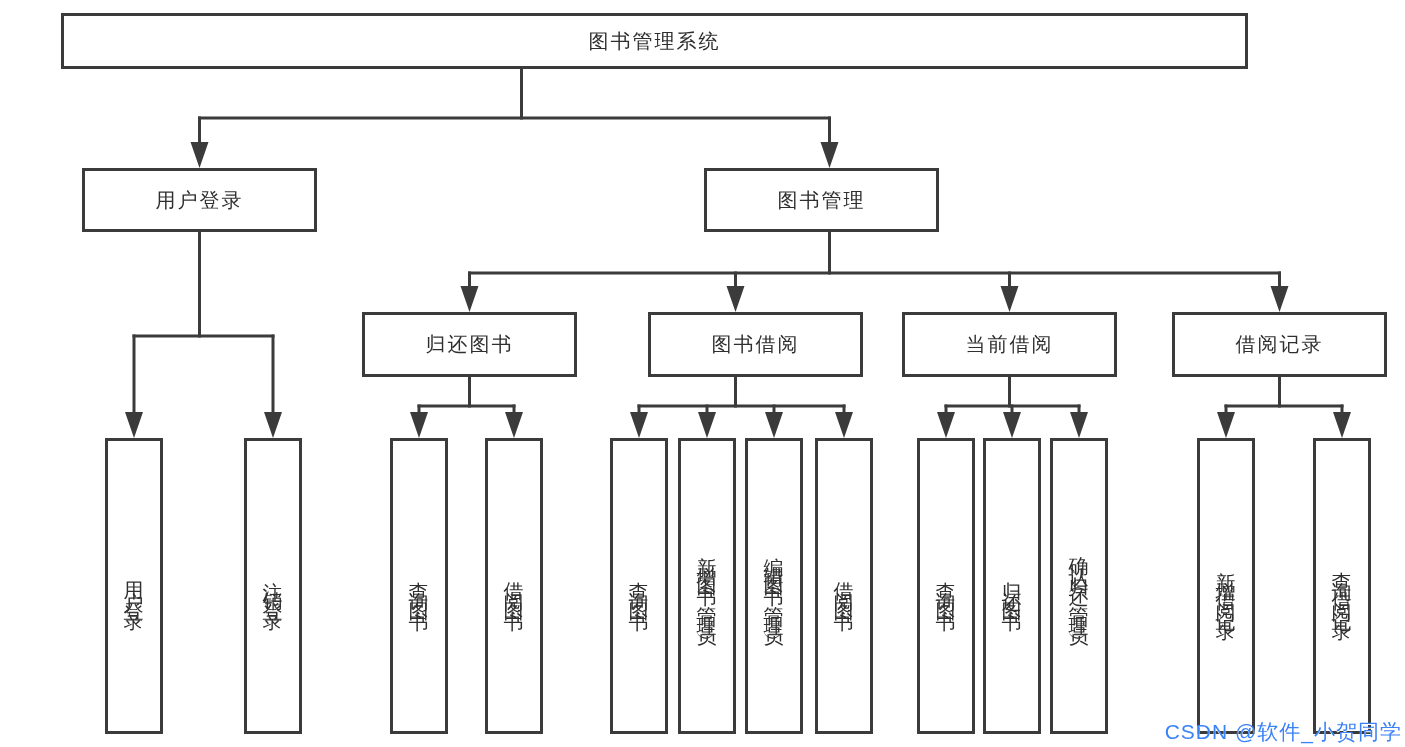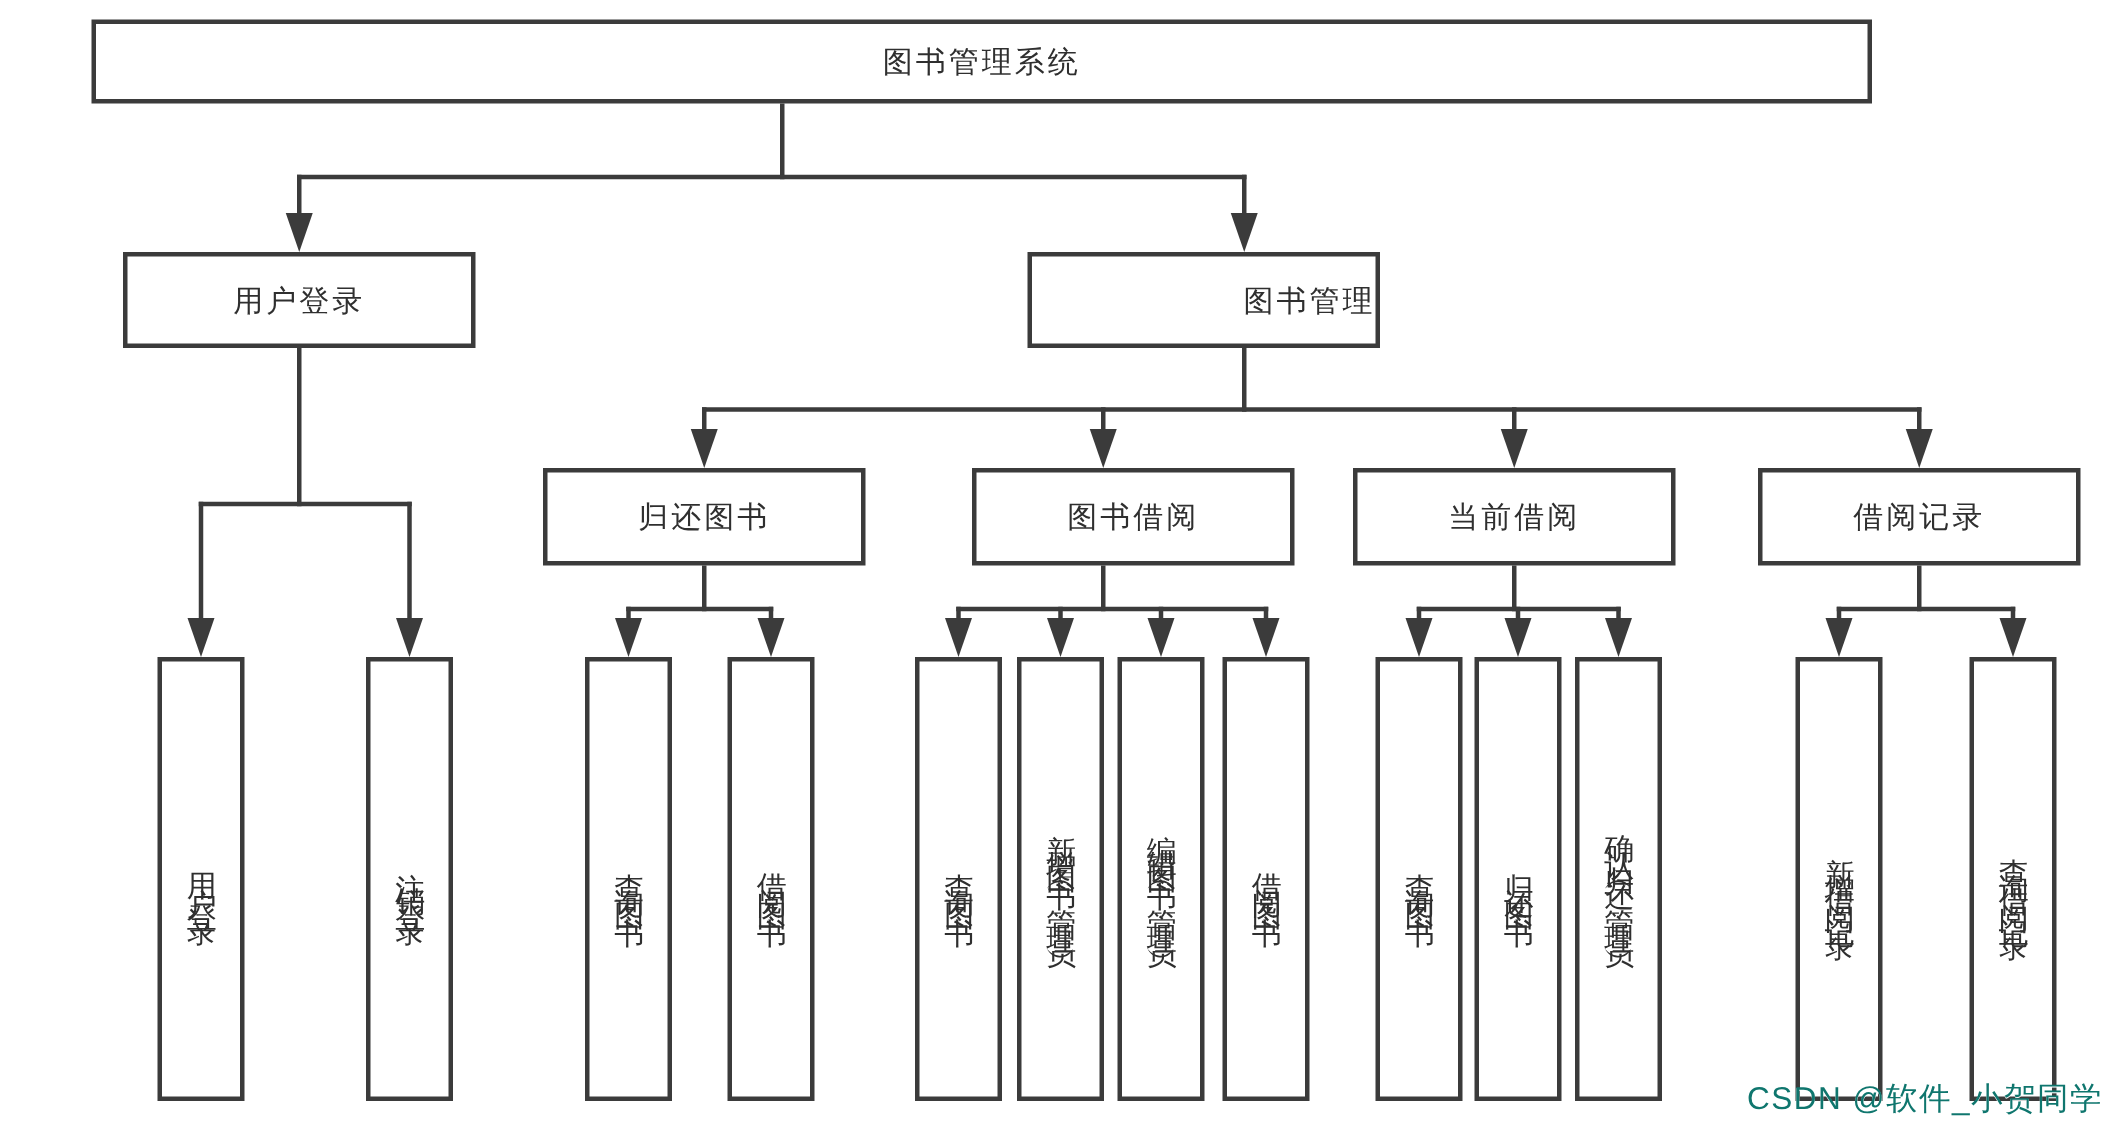--- a/index.html
+++ b/index.html
@@ -31,21 +31,21 @@
     align-items: center;
     justify-content: center;
     color: #2f2f2f;
     font-size: 20px;
     letter-spacing: 2px;
     z-index: 2;
   }
   .root-box   { left: 21px;  top: 13px;  width: 1187px; height: 56px; margin-left: 40px; }
   .lvl2-box   { top: 168px; height: 64px; width: 235px; }
   .lvl2-a     { left: 82px; }
-  .lvl2-b     { left: 685px; justify-content: flex-end; }
+  .lvl2-b     { left: 704px; }
   .lvl3-box   { top: 312px; height: 65px; width: 215px; }
   .lvl3-a     { left: 362px; }
   .lvl3-b     { left: 648px; }
   .lvl3-c     { left: 902px; }
   .lvl3-d     { left: 1172px; }
   .vbox {
     position: absolute;
     box-sizing: border-box;
     top: 438px;
     width: 58px;
@@ -77,21 +77,21 @@
   .leaf-9  { left: 917px; }
   .leaf-10 { left: 983px; }
   .leaf-11 { left: 1050px; }
   .leaf-12 { left: 1197px; }
   .leaf-13 { left: 1313px; }
   .watermark {
     position: absolute;
     right: 3px;
     bottom: 1px;
     font-size: 21px;
-    color: #0f766e;
+    color: #3b82f6;
     letter-spacing: 1px;
     z-index: 5;
     text-shadow: 0 1px 0 #ffffff;
   }
 </style>
 </head>
 <body>
 
 <div id="stage">
 

